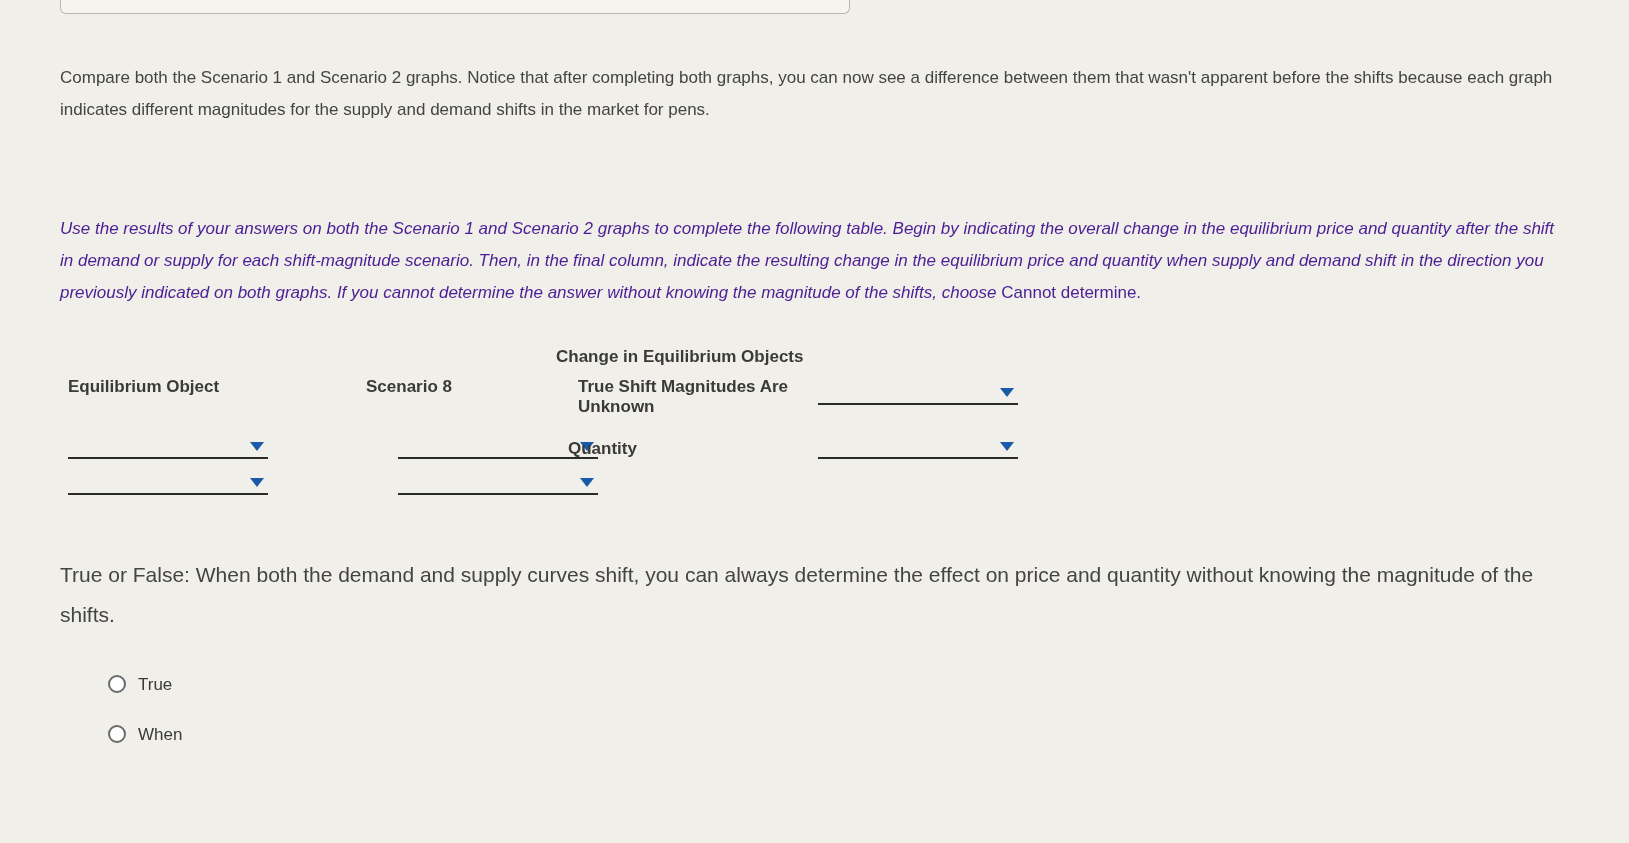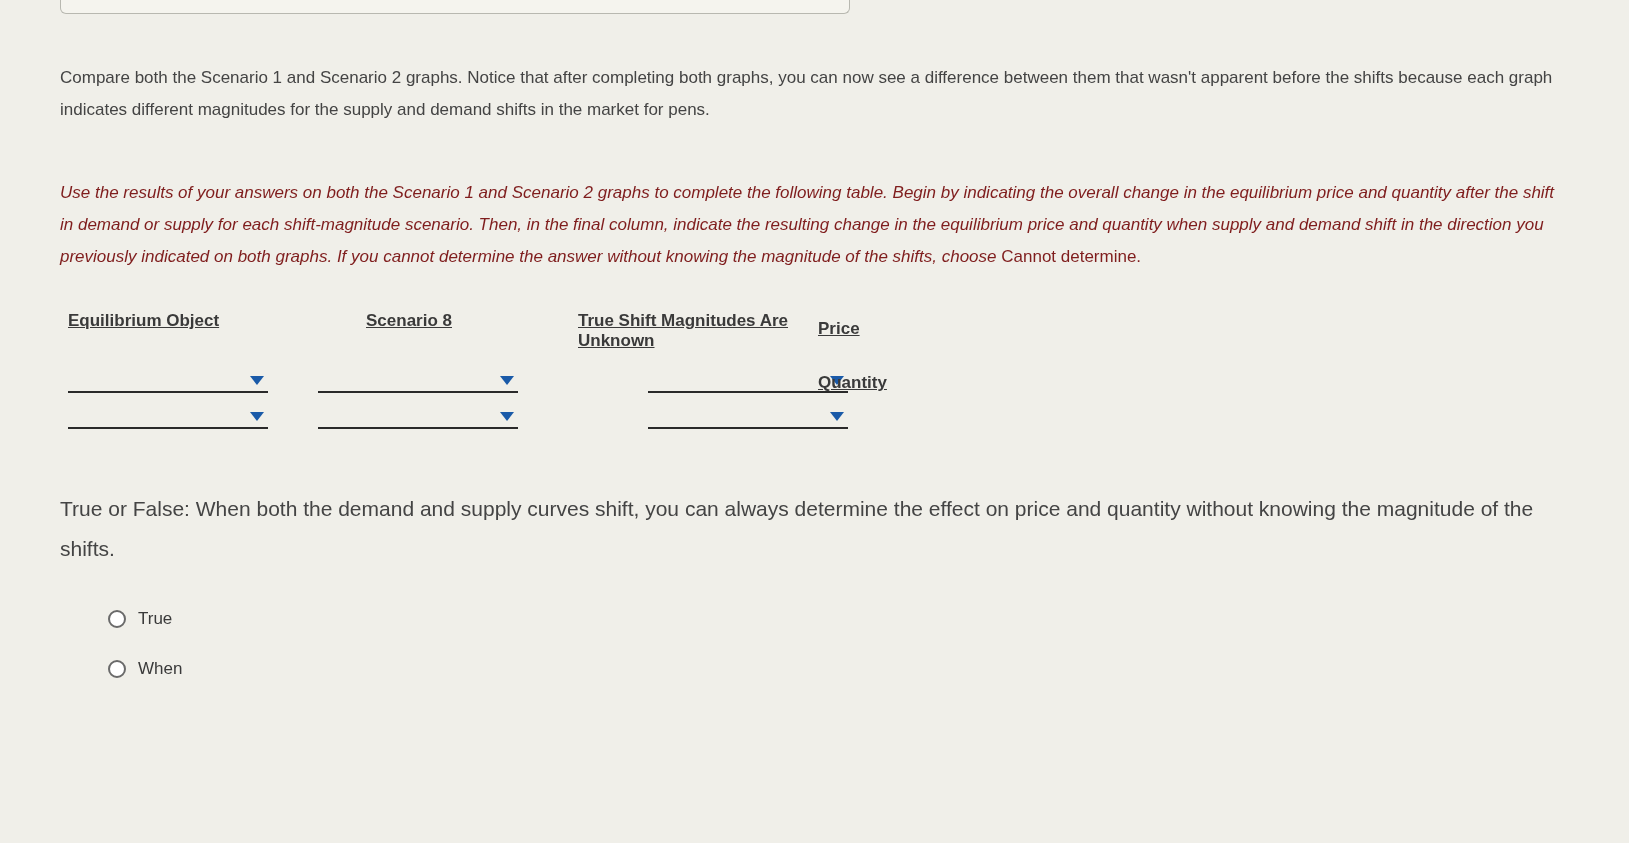--- a/index.html
+++ b/index.html
@@ -23,45 +23,44 @@
       border-top-left-radius: 0;
       border-top-right-radius: 0;
     }
     .content {
       padding: 48px 60px 0 60px;
     }
     .para1 {
       font-size: 17px;
       line-height: 1.9;
       color: #444;
-      margin-bottom: 50px;
+      margin-bottom: 86px;
     }
     .para2 {
       font-size: 17px;
       font-style: italic;
       line-height: 1.9;
-      color: #7f1d1d;
+      color: #4c1d95;
       margin-bottom: 38px;
     }
     .not-italic { font-style: normal; }
     .table-wrap {
       padding-left: 8px;
       margin-bottom: 60px;
     }
     .super-header {
       font-weight: bold;
       font-size: 17px;
       margin-left: 488px;
       margin-bottom: 10px;
     }
     .tbl {
       display: grid;
       grid-template-columns: 250px 250px 250px 400px;
       row-gap: 8px;
-      text-decoration: underline;
     }
     .th {
       font-weight: bold;
       font-size: 17px;
       padding-bottom: 6px;
     }
     .th.center-ish { padding-left: 30px; }
     .th.s2 { padding-left: 48px; }
     .th.last { padding-left: 10px; }
     .rowlabel {
@@ -95,21 +94,21 @@
       font-size: 21px;
       line-height: 1.9;
       color: #444;
       margin-bottom: 40px;
     }
     .radios {
       padding-left: 48px;
     }
     .radio-row {
       display: flex;
-      align-items: center;
+      align-items: flex-start;
       gap: 12px;
       margin-bottom: 30px;
       font-size: 17px;
       cursor: pointer;
     }
     .radio-circle {
       width: 18px; height: 18px;
       border: 2px solid #6a6a6a;
       border-radius: 50%;
       background: #fff;
@@ -123,26 +122,26 @@
 
 <div class="content">
 
   <p class="para1">Compare both the Scenario 1 and Scenario 2 graphs. Notice that after completing both graphs, you can now see a difference between them that wasn't apparent before the shifts because each graph indicates different magnitudes for the supply and demand shifts in the market for pens.</p>
 
   <p class="para2">
     <span>Use the results of your answers on both the Scenario 1 and Scenario 2 graphs to complete the following table. Begin by indicating the overall change in the equilibrium price and quantity after the shift in demand or supply for each shift-magnitude scenario. Then, in the final column, indicate the resulting change in the equilibrium price and quantity when supply and demand shift in the direction you previously indicated on both graphs. If you cannot determine the answer without knowing the magnitude of the shifts, choose </span><span class="not-italic">Cannot determine.</span>
   </p>
 
   <div class="table-wrap">
+    <div class="super-header">Change in Equilibrium Objects</div>
     <div class="tbl">
       <div class="th">Equilibrium Object</div>
       <div class="th s2">Scenario 8</div>
       <div class="th last">True Shift Magnitudes Are Unknown</div>
 
-      <div class="rowlabel">Price</div>
       <div class="dd-wrap"><div class="dd">
             <div class="caret"></div>
           </div></div>
       <div class="dd-wrap s2"><div class="dd">
             <div class="caret"></div>
           </div></div>
       <div class="dd-wrap last"><div class="dd">
             <div class="caret"></div>
           </div></div>
 

